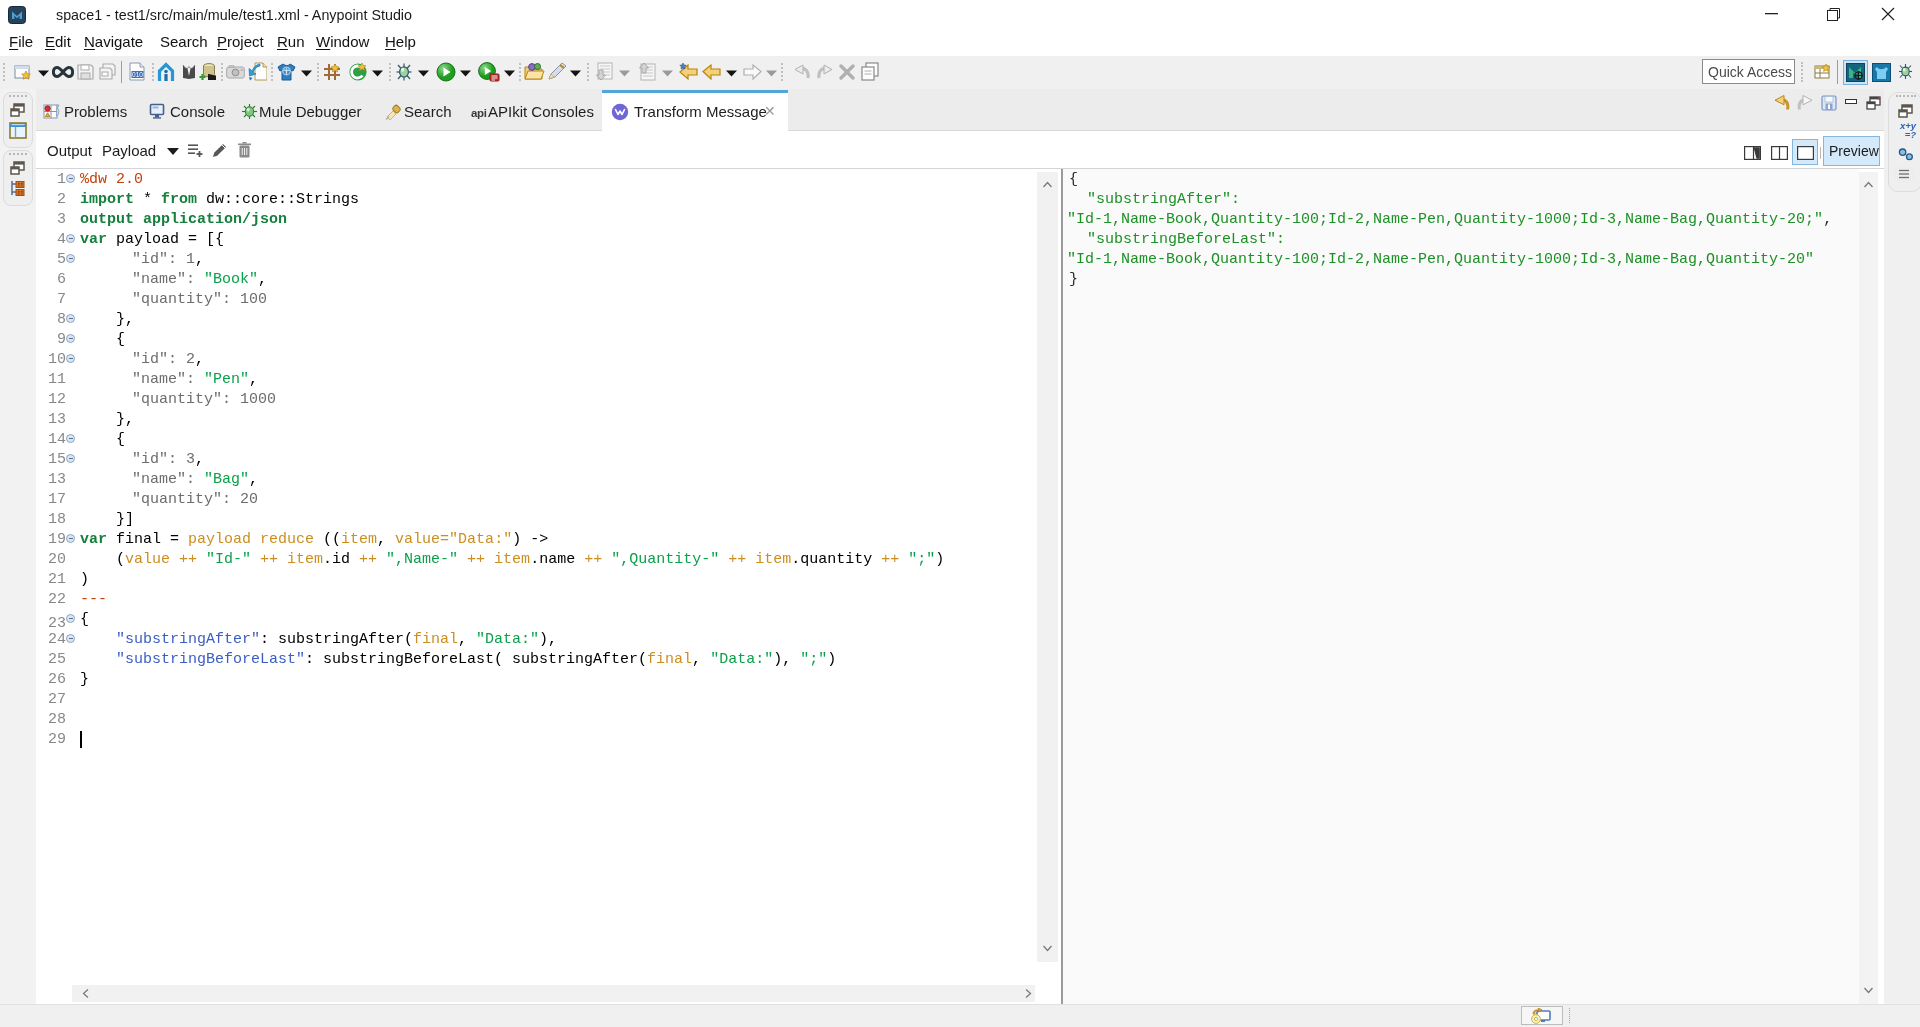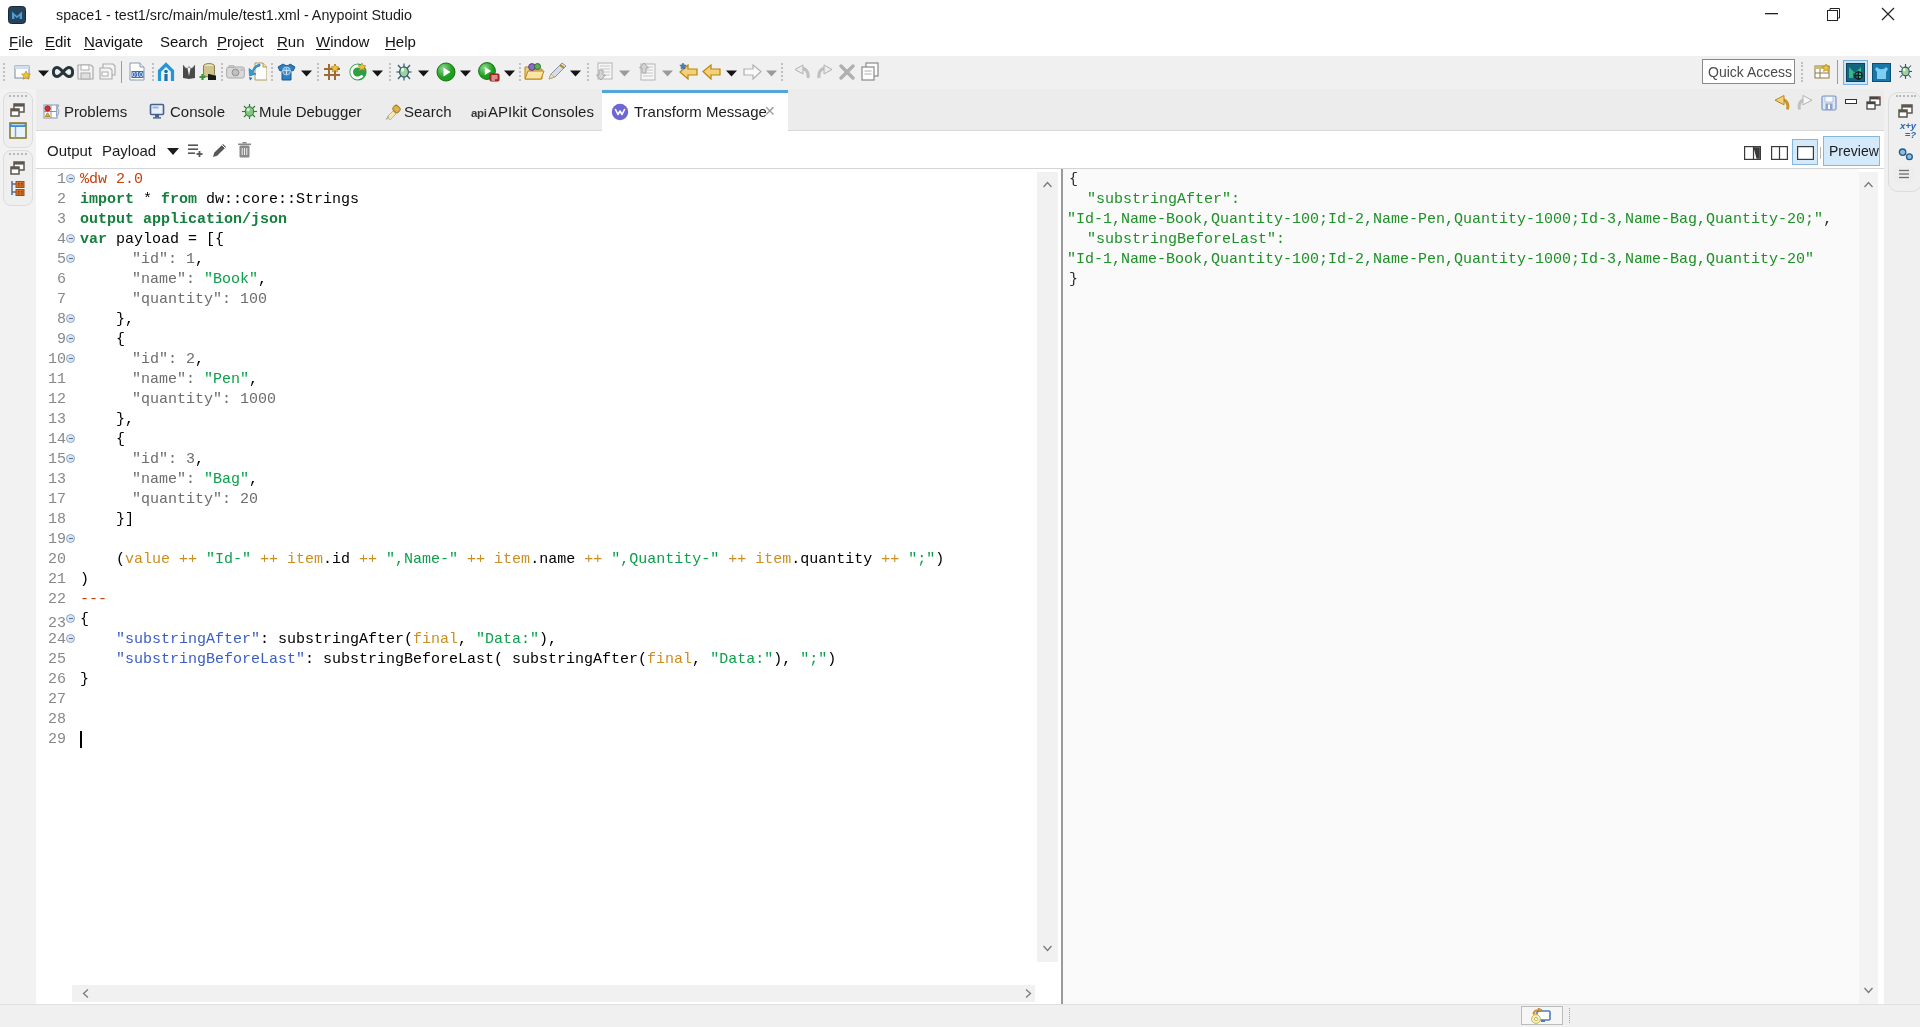--- a/index.html
+++ b/index.html
@@ -463,20 +463,21 @@
 <div class="ln" style="top:281px">15</div>
 <div class="cl" style="top:281px;left:96px"><span class="gr">"id": 3</span>,</div>
 <div class="fold" style="left:30px;top:285px"></div>
 <div class="ln" style="top:301px">13</div>
 <div class="cl" style="top:301px;left:96px"><span class="gr">"name": </span><span class="st">"Bag"</span>,</div>
 <div class="ln" style="top:321px">17</div>
 <div class="cl" style="top:321px;left:96px"><span class="gr">"quantity": 20</span></div>
 <div class="ln" style="top:341px">18</div>
 <div class="cl" style="top:341px;left:80px">}]</div>
 <div class="ln" style="top:361px">19</div>
+<div class="cl" style="top:361px"><span class="kw">var</span> final = <span class="or">payload reduce</span> ((<span class="or">item</span>, <span class="or">value="Data:"</span>) -&gt;</div>
 <div class="fold" style="left:30px;top:365px"></div>
 <div class="ln" style="top:381px">20</div>
 <div class="cl" style="top:381px;left:80px">(<span class="or">value ++ </span><span class="st">"Id-"</span><span class="or"> ++ item</span>.id<span class="or"> ++ </span><span class="st">",Name-"</span><span class="or"> ++ item</span>.name<span class="or"> ++ </span><span class="st">",Quantity-"</span><span class="or"> ++ item</span>.quantity<span class="or"> ++ </span><span class="st">";"</span>)</div>
 <div class="ln" style="top:401px">21</div>
 <div class="cl" style="top:401px">)</div>
 <div class="ln" style="top:421px">22</div>
 <div class="cl" style="top:421px"><span class="gb">---</span></div>
 <div class="ln" style="top:445px">23</div>
 <div class="cl" style="top:441px">{</div>
 <div class="fold" style="left:30px;top:445px"></div>

